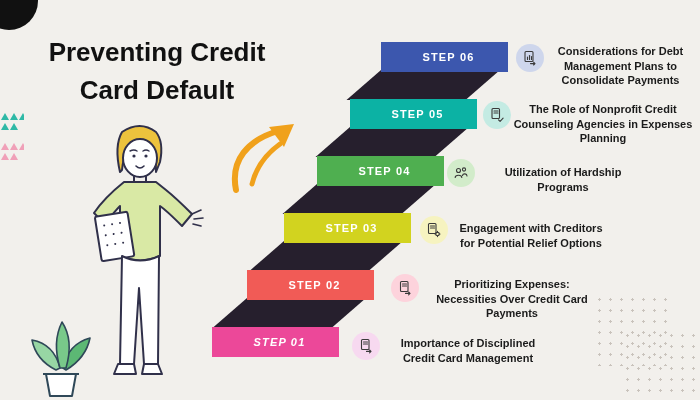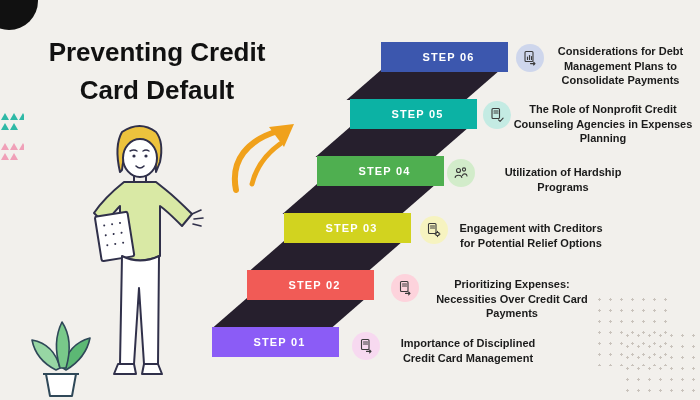--- a/index.html
+++ b/index.html
@@ -90,21 +90,21 @@
     <path d="M30 78 C 34 62 44 48 58 38" fill="none" stroke="currentColor" stroke-width="5" stroke-linecap="round"></path>
     <path d="M72 18 L47 21 L62 41 Z" fill="currentColor"></path>
   </svg>
 
   <div class="riser" style="left: 247px; top: 298px; background-color: rgb(38, 31, 45);"></div>
   <div class="riser" style="left: 284px; top: 241px; background-color: rgb(38, 31, 45);"></div>
   <div class="riser" style="left: 317px; top: 184px; background-color: rgb(38, 31, 45);"></div>
   <div class="riser" style="left: 350px; top: 127px; background-color: rgb(38, 31, 45);"></div>
   <div class="riser" style="left: 381px; top: 70px; background-color: rgb(38, 31, 45);"></div>
 
-  <div class="bar" style="left: 212px; top: 327px; background-color: #8b5cf6;">
+  <div class="bar" style="left: 212px; top: 327px; background-color: #ec4899; font-style: italic;">
     <span class="bar-label">STEP 01</span>
     </div>
   <div class="bar" style="left: 247px; top: 270px; background-color: rgb(241, 91, 86);">
     <span class="bar-label">STEP 02</span>
     </div>
   <div class="bar" style="left: 284px; top: 213px; background-color: rgb(210, 211, 31);">
     <span class="bar-label">STEP 03</span>
     </div>
   <div class="bar" style="left: 317px; top: 156px; background-color: rgb(79, 175, 80);">
     <span class="bar-label">STEP 04</span>

